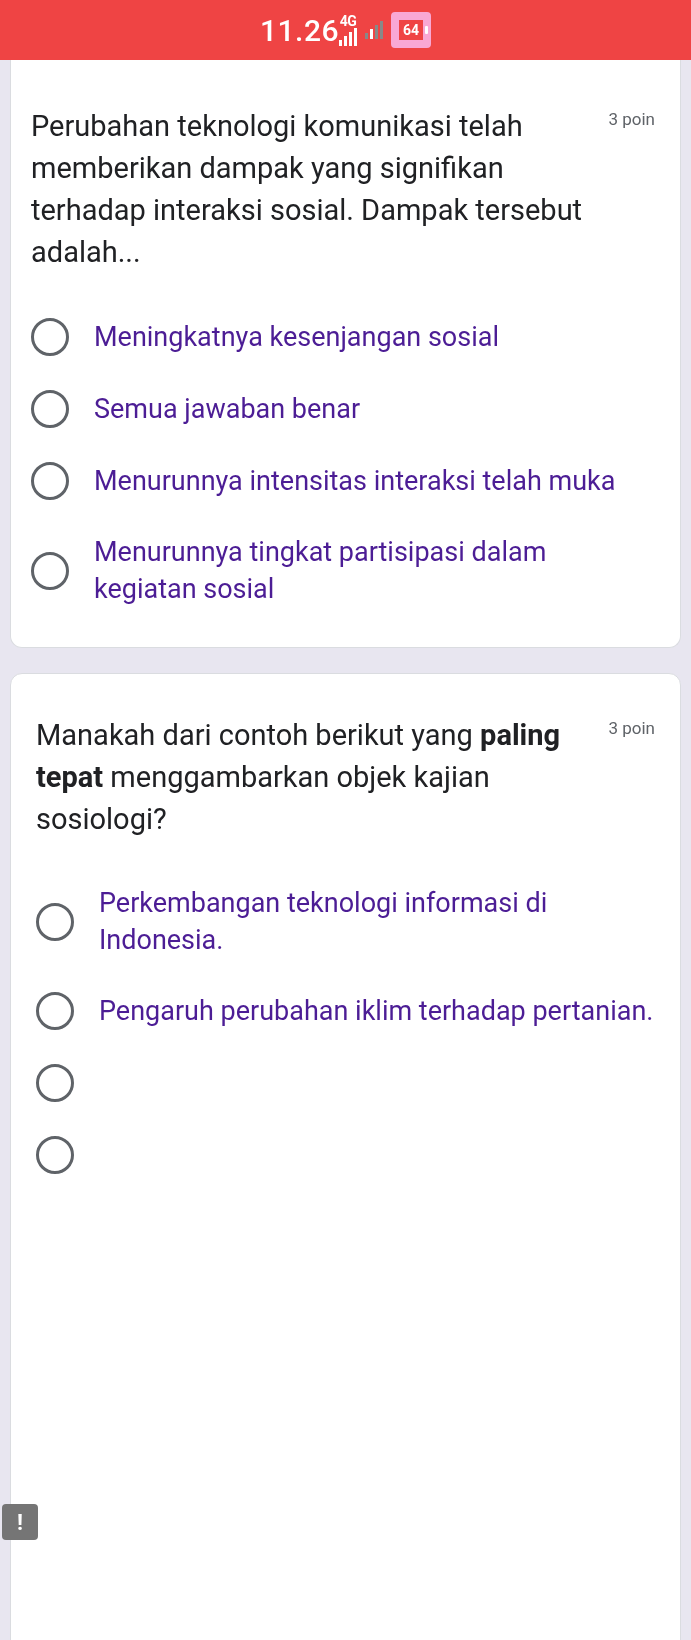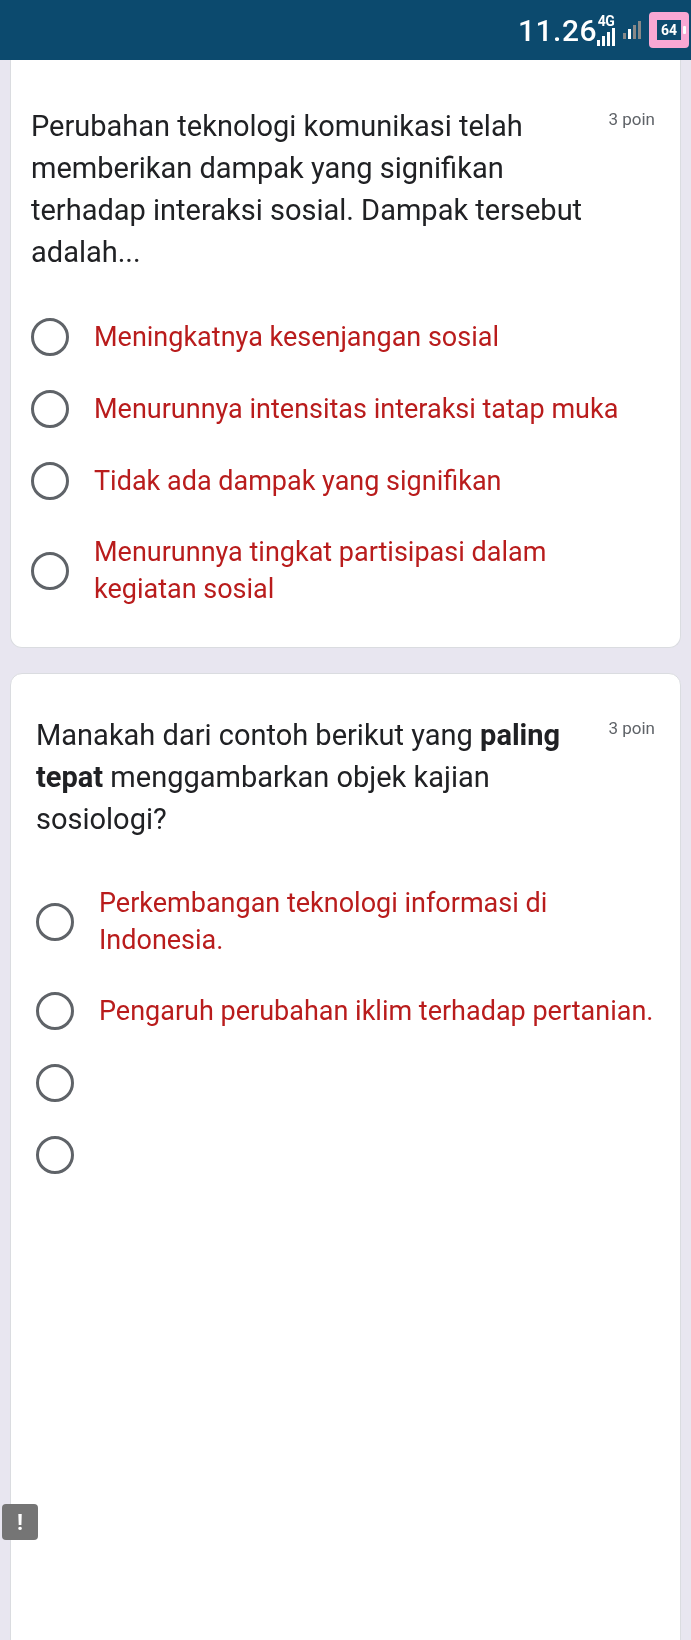--- a/index.html
+++ b/index.html
@@ -1,20 +1,20 @@
 <!DOCTYPE html>
 <html><head>
 <meta charset="utf-8">
 <style>
   * { box-sizing: border-box; margin: 0; padding: 0; }
   html, body { width: 691px; font-family: Roboto, Arial, sans-serif; background: #e8e6f0; }
   .status-bar {
-    width: 100%; height: 60px; background: #0c4a6e; color: #fff;
-    display: flex; align-items: center; justify-content: flex-end;
-    padding: 0 2px; font-size: 30px; font-weight: 500;
+    width: 100%; height: 60px; background: #ef4444; color: #fff;
+    display: flex; align-items: center; justify-content: center;
+    padding: 0 28px; font-size: 30px; font-weight: 500;
   }
   .status-left { letter-spacing: 0.5px; }
   .status-right { display: flex; align-items: center; gap: 8px; }
   .status-4g { font-size: 14px; font-weight: 700; line-height: 1; letter-spacing: -0.5px; }
   .signal-bars { display: inline-flex; align-items: flex-end; gap: 2px; height: 18px; }
   .signal-bars span { width: 3px; background: #fff; display: inline-block; }
   .sb1 { height: 6px; } .sb2 { height: 10px; } .sb3 { height: 14px; } .sb4 { height: 18px; }
   .battery {
     border: 8px solid #f9a8d4; border-radius: 4px; width: 40px; height: 36px;
     display: flex; align-items: center; justify-content: center; font-size: 14px; font-weight: 700;
@@ -31,21 +31,21 @@
   .q-header { display: flex; align-items: flex-start; gap: 12px; }
   .q-text { flex: 1; font-size: 29px; line-height: 1.45; color: #202124; }
   .q-text .bold { font-weight: 700; }
   .q-points { color: #5f6368; font-size: 17px; white-space: nowrap; padding-top: 4px; }
   .options { margin-top: 45px; display: flex; flex-direction: column; gap: 34px; }
   .option { display: flex; align-items: center; gap: 25px; cursor: pointer; }
   .radio {
     width: 38px; height: 38px; border: 3px solid #5f6368; border-radius: 50%;
     flex-shrink: 0;
   }
-  .opt-label { font-size: 27px; color: #b91c1c; line-height: 1.35; flex: 1; }
+  .opt-label { font-size: 27px; color: #4c1d95; line-height: 1.35; flex: 1; }
   .report-btn {
     position: fixed; left: 2px; bottom: 100px; width: 36px; height: 36px;
     background: #757575; border-radius: 4px; display: flex; align-items: center; justify-content: center;
     color: #fff; font-size: 22px; font-weight: 700; cursor: pointer;
   }
   .cutoff { overflow: hidden; }
 </style>
 </head>
 <body>
 
@@ -82,25 +82,25 @@
       </div>
       <div class="q-points">3 poin</div>
     </div>
     <div class="options">
       <div class="option">
         <div class="radio"></div>
         <div class="opt-label">Meningkatnya kesenjangan sosial</div>
       </div>
       <div class="option">
         <div class="radio"></div>
-        <div class="opt-label">Menurunnya intensitas interaksi tatap muka</div>
+        <div class="opt-label">Semua jawaban benar</div>
       </div>
       <div class="option">
         <div class="radio"></div>
-        <div class="opt-label">Tidak ada dampak yang signifikan</div>
+        <div class="opt-label">Menurunnya intensitas interaksi telah muka</div>
       </div>
       <div class="option">
         <div class="radio"></div>
         <div class="opt-label">Menurunnya tingkat partisipasi dalam kegiatan sosial</div>
       </div>
     </div>
   </div>
 
   <div class="card cutoff" style="height:980px;">
     <div class="q-header">

